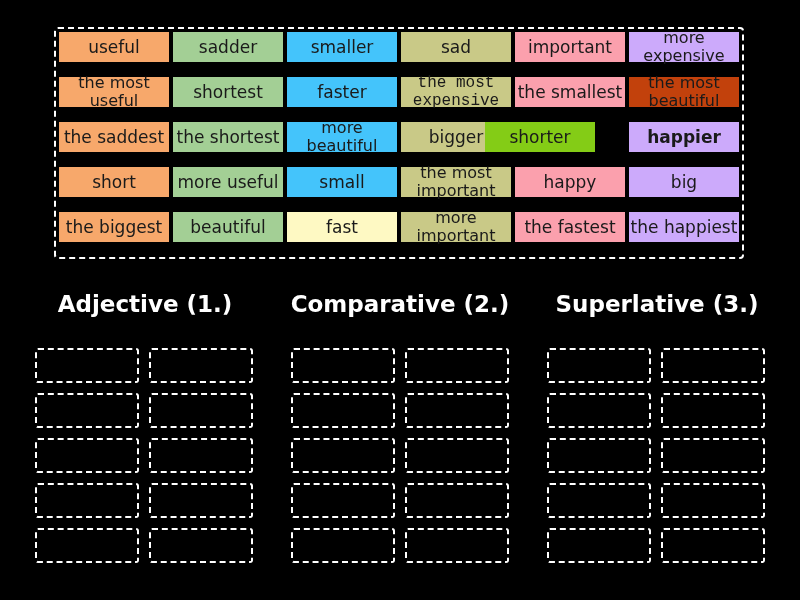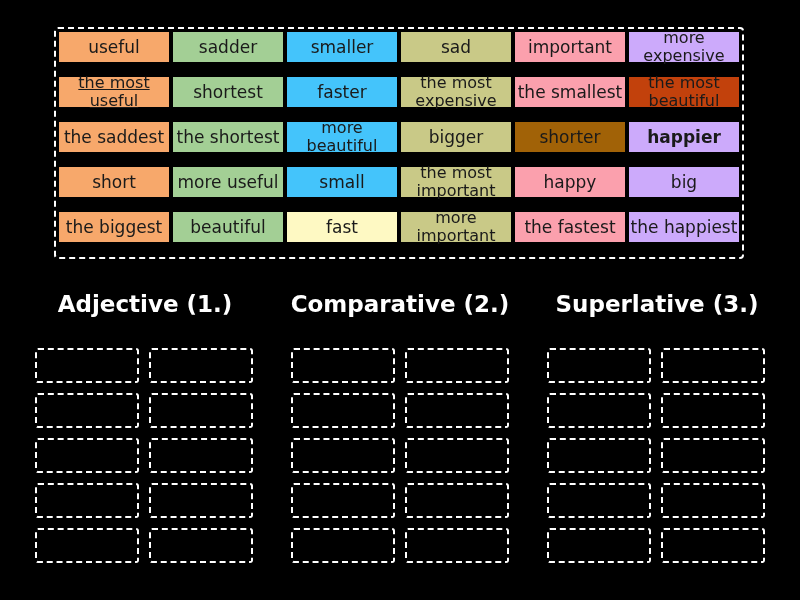--- a/index.html
+++ b/index.html
@@ -21,31 +21,31 @@
 <body>
 
 <div class="pool"></div>
 <div id="tiles">
     <div class="tile big" style="left: 59px; top: 32px; background: rgb(247, 168, 107);">useful</div>
     <div class="tile big" style="left: 173px; top: 32px; background: rgb(163, 207, 149);">sadder</div>
     <div class="tile big" style="left: 287px; top: 32px; background: rgb(68, 196, 251);">smaller</div>
     <div class="tile big" style="left: 401px; top: 32px; background: rgb(201, 201, 135);">sad</div>
     <div class="tile big" style="left: 515px; top: 32px; background: rgb(251, 160, 173);">important</div>
     <div class="tile small" style="left: 629px; top: 32px; background: rgb(204, 170, 251);">more expensive</div>
-    <div class="tile small" style="left: 59px; top: 77px; background: rgb(247, 168, 107); text-decoration: underline;">the most useful</div>
+    <div class="tile small" style="left: 59px; top: 77px; background: rgb(247, 168, 107);">the most useful</div>
     <div class="tile big" style="left: 173px; top: 77px; background: rgb(163, 207, 149);">shortest</div>
     <div class="tile big" style="left: 287px; top: 77px; background: rgb(68, 196, 251);">faster</div>
-    <div class="tile small" style="left: 401px; top: 77px; background: rgb(201, 201, 135);">the most expensive</div>
+    <div class="tile small" style="left: 401px; top: 77px; background: rgb(201, 201, 135); font-family: Liberation Mono, monospace;">the most expensive</div>
     <div class="tile big" style="left: 515px; top: 77px; background: rgb(251, 160, 173);">the smallest</div>
     <div class="tile small" style="left: 629px; top: 77px; background: #c2410c;">the most beautiful</div>
     <div class="tile big" style="left: 59px; top: 122px; background: rgb(247, 168, 107);">the saddest</div>
     <div class="tile big" style="left: 173px; top: 122px; background: rgb(163, 207, 149);">the shortest</div>
     <div class="tile small" style="left: 287px; top: 122px; background: rgb(68, 196, 251);">more beautiful</div>
     <div class="tile big" style="left: 401px; top: 122px; background: rgb(201, 201, 135);">bigger</div>
-    <div class="tile big" style="left: 515px; top: 122px; background: #a16207;">shorter</div>
+    <div class="tile big" style="left: 485px; top: 122px; background: #84cc16;">shorter</div>
     <div class="tile big" style="left: 629px; top: 122px; background: rgb(204, 170, 251); font-weight: bold;">happier</div>
     <div class="tile big" style="left: 59px; top: 167px; background: rgb(247, 168, 107);">short</div>
     <div class="tile big" style="left: 173px; top: 167px; background: rgb(163, 207, 149);">more useful</div>
     <div class="tile big" style="left: 287px; top: 167px; background: rgb(68, 196, 251);">small</div>
     <div class="tile small" style="left: 401px; top: 167px; background: rgb(201, 201, 135);">the most important</div>
     <div class="tile big" style="left: 515px; top: 167px; background: rgb(251, 160, 173);">happy</div>
     <div class="tile big" style="left: 629px; top: 167px; background: rgb(204, 170, 251);">big</div>
     <div class="tile big" style="left: 59px; top: 212px; background: rgb(247, 168, 107);">the biggest</div>
     <div class="tile big" style="left: 173px; top: 212px; background: rgb(163, 207, 149);">beautiful</div>
     <div class="tile big" style="left: 287px; top: 212px; background: #fef9c3;">fast</div>

